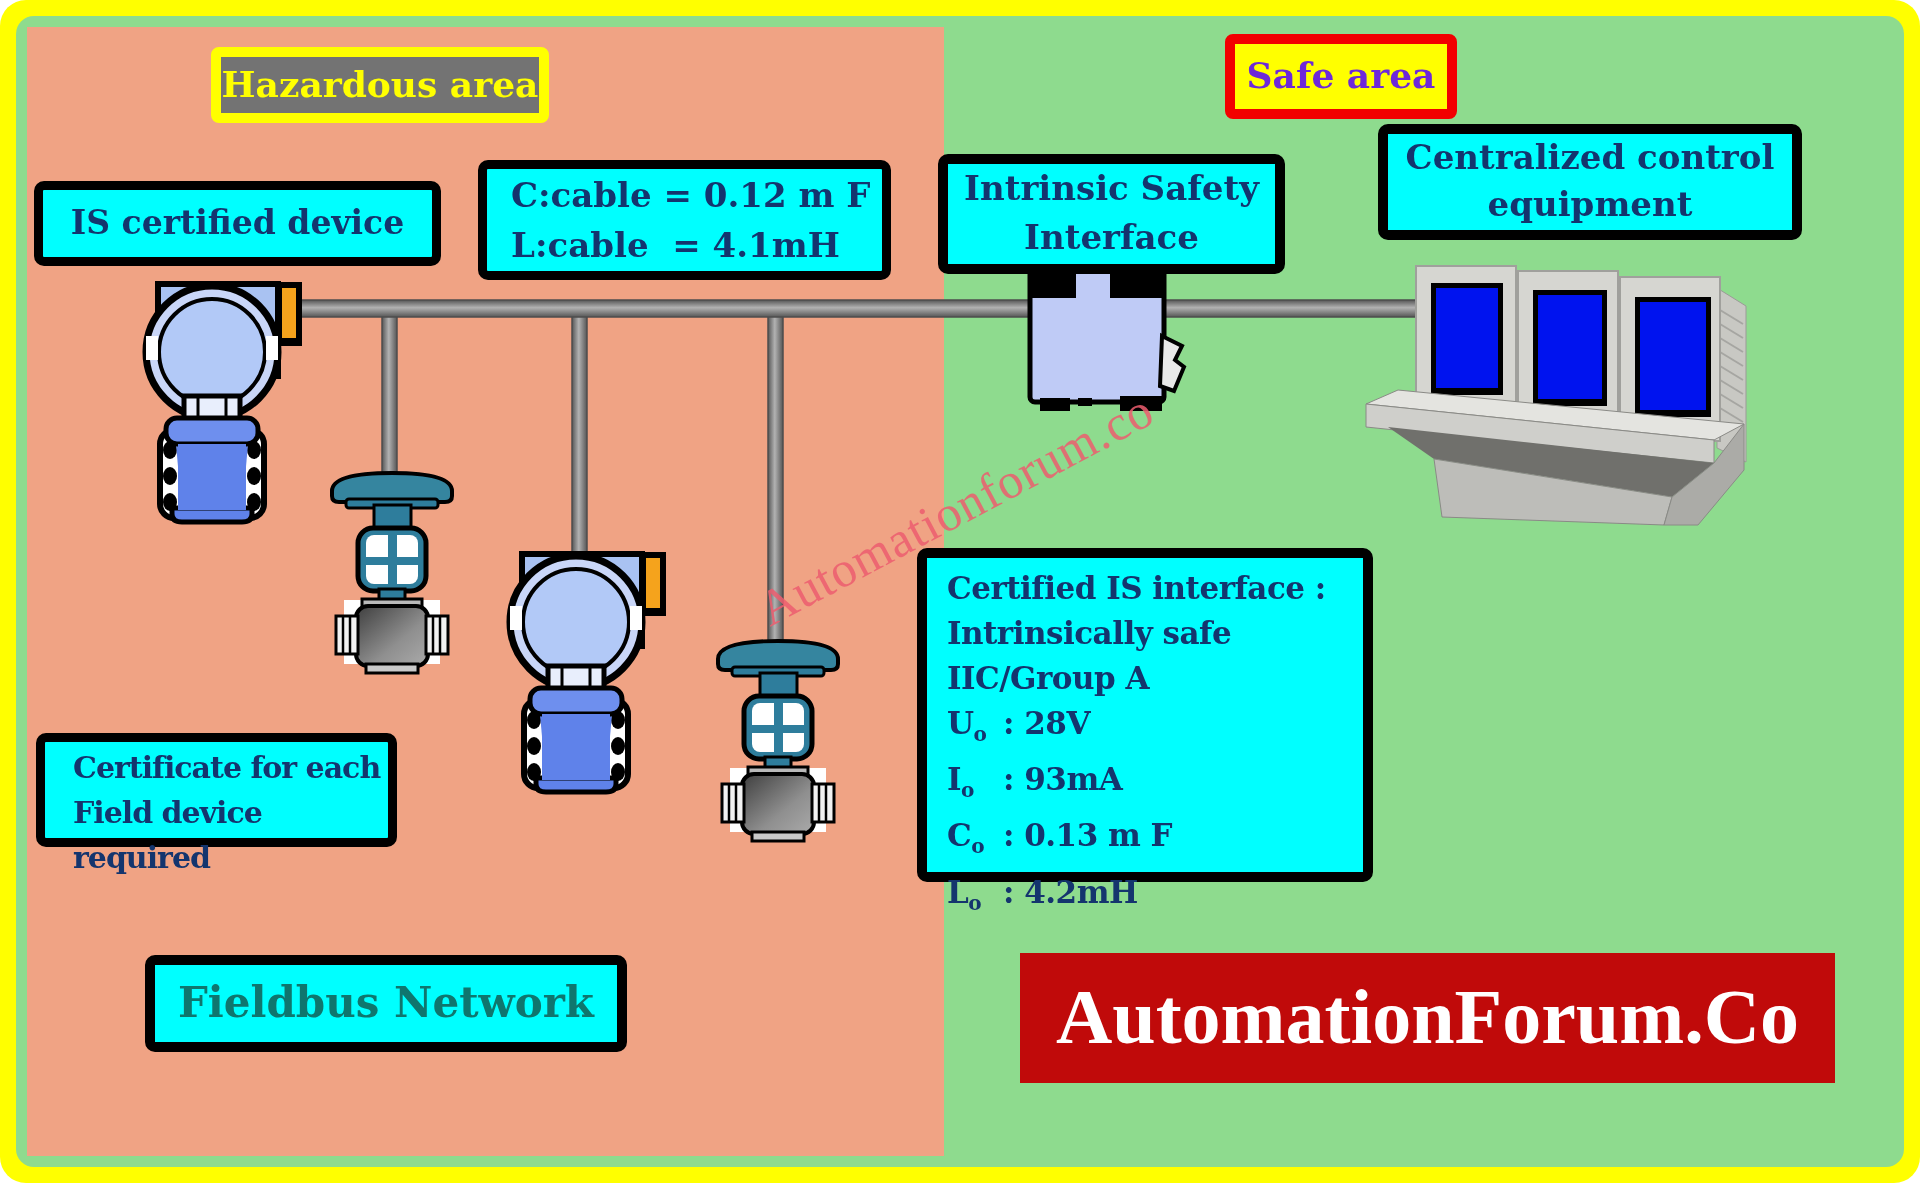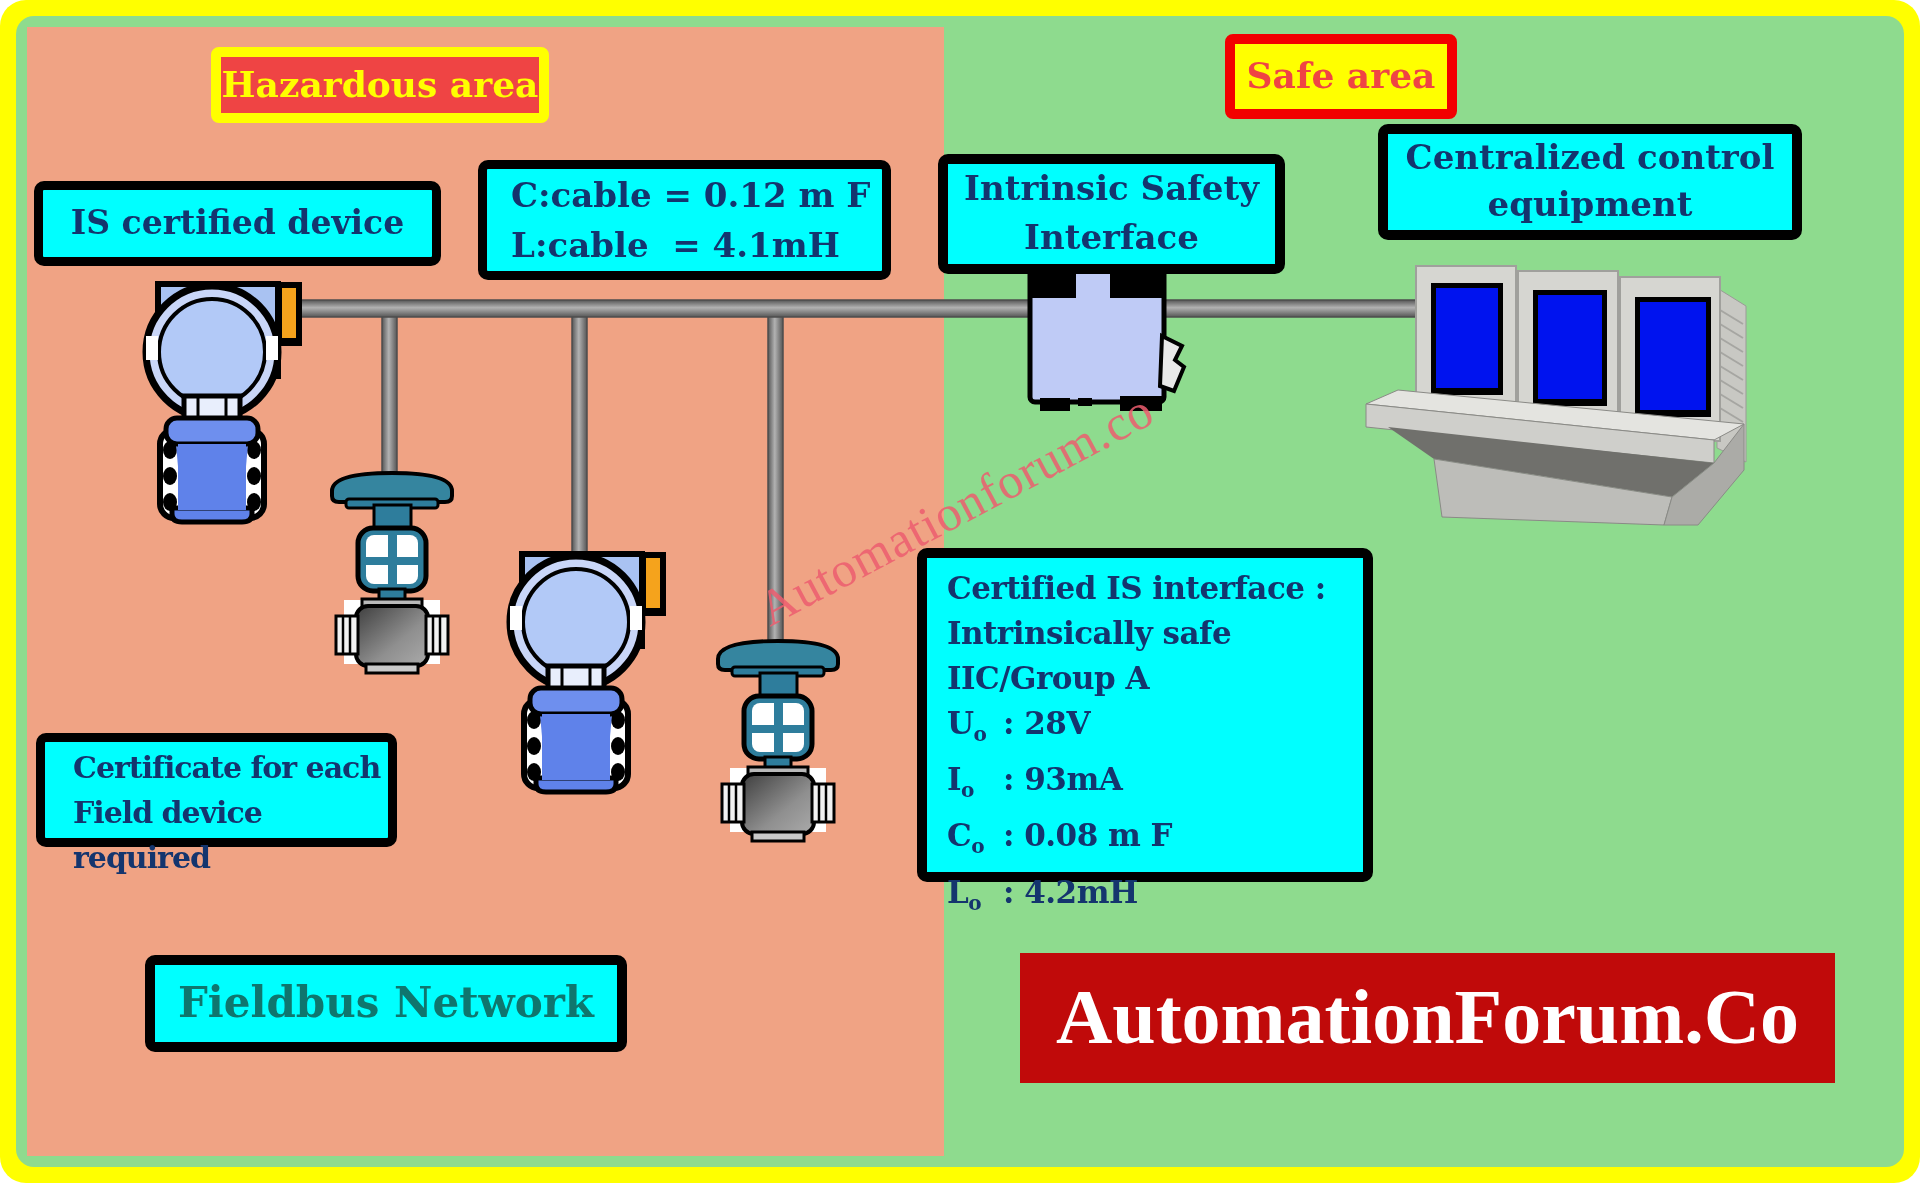--- a/index.html
+++ b/index.html
@@ -21,26 +21,26 @@
     position:absolute;background:#00FFFF;border:9px solid #000;border-radius:10px;
     color:#14356E;font-weight:bold;text-align:center;box-sizing:border-box;
   }
   .pre{white-space:pre;}
   .area-label{
     position:absolute;box-sizing:border-box;font-weight:bold;text-align:center;
     border-radius:8px;
   }
   #hazardous-label{
     left:211px;top:47px;width:338px;height:76px;
-    background:#ef4444;border:10px solid #FFFF00;color:#FFFF00;
+    background:#737373;border:10px solid #FFFF00;color:#FFFF00;
     font-size:36px;line-height:54px;
   }
   #safe-label{
     left:1225px;top:34px;width:232px;height:85px;
-    background:#FFFF00;border:10px solid #F20000;color:#ef4444;
+    background:#FFFF00;border:10px solid #F20000;color:#6d28d9;
     font-size:36px;line-height:63px;
   }
   #is-certified-box{left:34px;top:181px;width:407px;height:85px;font-size:33px;line-height:66px;}
   #cable-box{left:478px;top:160px;width:413px;height:120px;font-size:34px;line-height:50px;
              text-align:left;padding:1px 0 12px 24px;}
   #isi-box{left:938px;top:154px;width:347px;height:120px;border-width:10px;font-size:34px;line-height:49px;}
   #cce-box{left:1378px;top:124px;width:424px;height:116px;border-width:10px;font-size:34px;line-height:47px;}
   #spec-box{left:917px;top:548px;width:456px;height:334px;border-width:10px;
             text-align:left;font-size:31px;line-height:45px;letter-spacing:-0.5px;
             padding:8px 0 0 20px;}
@@ -224,21 +224,21 @@
     <div class="pre">Certified IS interface :</div>
     <div>Intrinsically safe</div>
     <div>IIC/Group A</div>
     <div>
       <span class="sym"><span>U</span><sub>o</sub></span><span>: 28V</span>
     </div>
     <div>
       <span class="sym"><span>I</span><sub>o</sub></span><span>: 93mA</span>
     </div>
     <div>
-      <span class="sym"><span>C</span><sub>o</sub></span><span>: 0.08 m F</span>
+      <span class="sym"><span>C</span><sub>o</sub></span><span>: 0.13 m F</span>
     </div>
     <div>
       <span class="sym"><span>L</span><sub>o</sub></span><span>: 4.2mH</span>
     </div>
   </div>
 
   <div id="cert-box" class="panel">
     <div>Certificate for each</div>
     <div>Field device required</div>
   </div>

